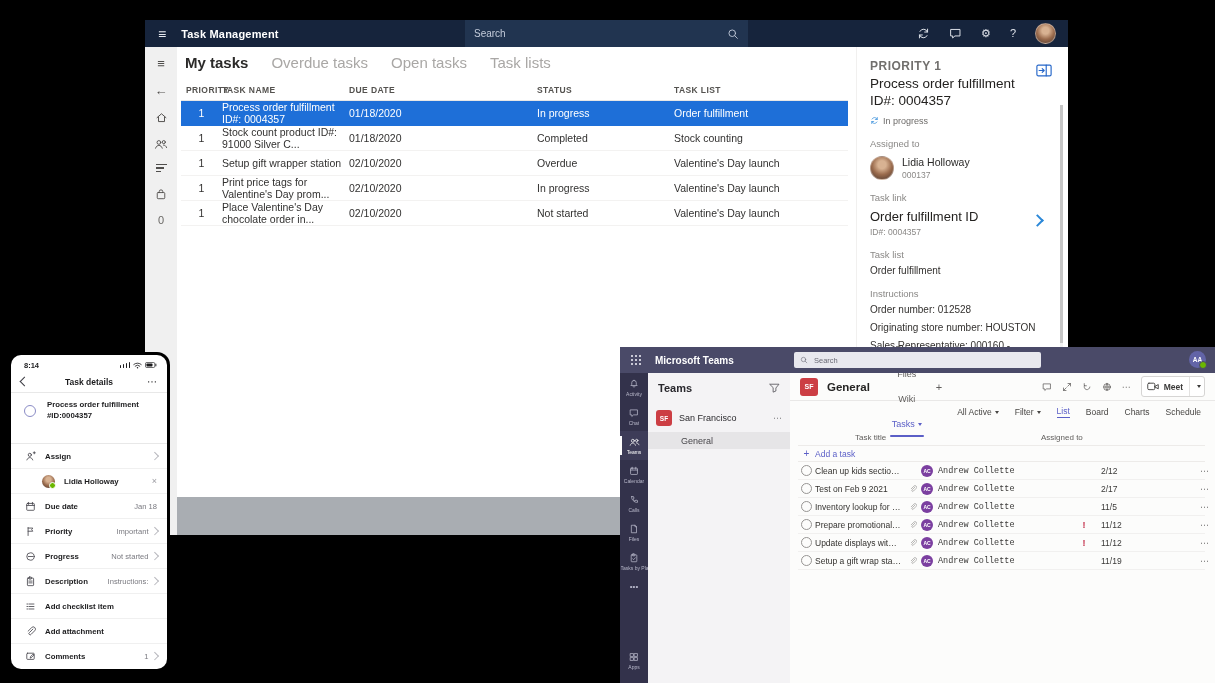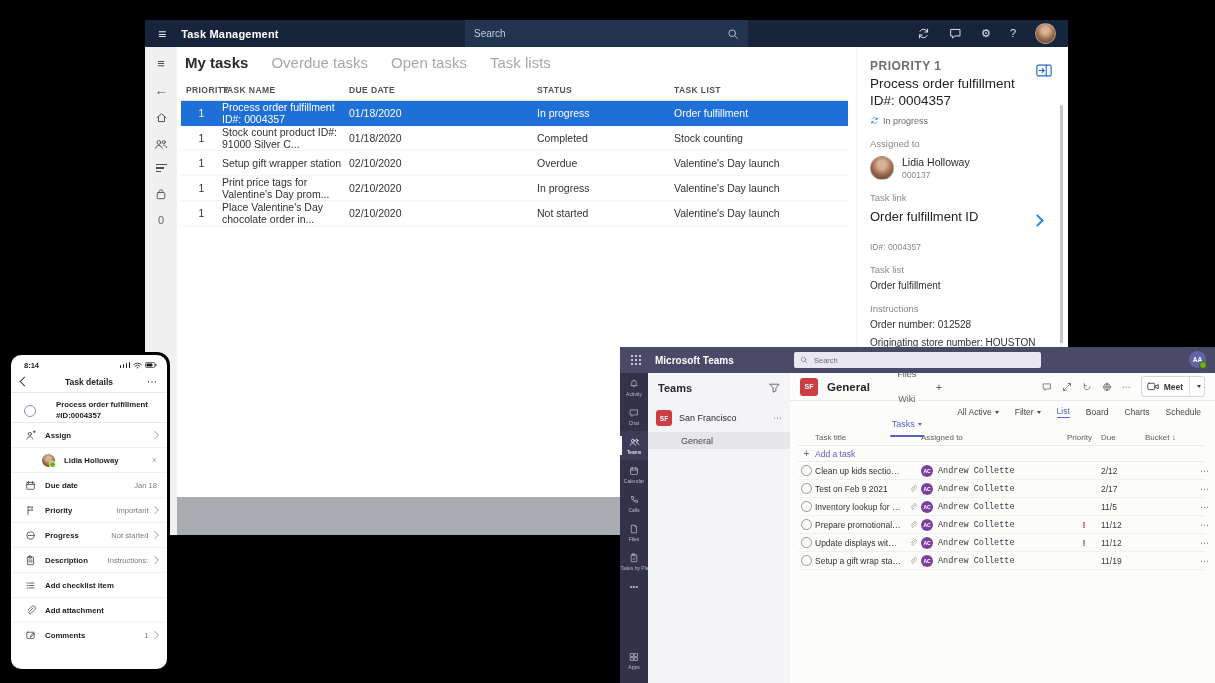--- a/index.html
+++ b/index.html
@@ -43,21 +43,21 @@
   .dt-task-title{font-size:13.5px;color:#23211f;line-height:1.25;margin-top:3px;width:150px;}
   .dt-status{display:flex;align-items:center;gap:4px;margin-top:6px;font-size:9px;color:#6d6b69;}
   .dt-status .sy{color:#2b88d8;}
   .dt-label{font-size:9.5px;color:#8a8886;margin-top:12px;}
   .dt-person{display:flex;align-items:center;gap:8px;margin-top:7px;}
   .dt-person .avatar-photo{width:22px;height:22px;}
   .dt-name{font-size:10.5px;color:#2b2a29;}
   .dt-id{font-size:8.5px;color:#8a8886;margin-top:2px;}
   .dt-link{position:relative;margin-top:6px;padding-right:18px;cursor:default;}
   .dt-link-title{font-size:13px;color:#23211f;}
-  .dt-link-id{font-size:8.5px;color:#8a8886;margin-top:18px;}
+  .dt-link-id{font-size:8.5px;color:#8a8886;margin-top:3px;}
   .chev-r{width:7px;height:7px;border-right:2px solid #2b88d8;border-top:2px solid #2b88d8;transform:rotate(45deg);}
   .dt-link .chev-r{position:absolute;right:2px;top:7px;}
   .dt-value{font-size:10px;color:#33312f;margin-top:5px;}
   .dt-instr{font-size:10px;color:#33312f;line-height:1.4;margin-top:4px;}
   .dt-scroll{position:absolute;right:5px;top:58px;bottom:8px;width:3px;background:#f1f1f1;}
   .dt-scroll i{position:absolute;left:0;right:0;top:0;height:62%;background:#c6c6c6;display:block;}
   .tm-gray{position:absolute;left:32px;right:0;bottom:0;height:38px;background:#a9adb2;}
 
   
   #teams{position:absolute;left:620px;top:347px;width:595px;height:336px;background:#fcfcfb;z-index:5;}
@@ -102,21 +102,21 @@
   .meet-btn .cam{margin:0 5px;}
   .meet-btn .lbl{margin-right:6px;}
   .meet-btn .sep{width:1px;align-self:stretch;background:#e3e2e1;}
   .meet-btn .dd{width:14px;display:flex;align-items:center;justify-content:center;}
   .ts-toolbar{position:absolute;top:27px;left:0;right:0;height:24px;display:flex;align-items:center;justify-content:flex-end;gap:16px;padding-right:14px;font-size:8.5px;color:#484644;}
   .ts-toolbar .drop{display:flex;align-items:center;cursor:default;}
   .view{cursor:default;}
   .view.on{color:#5b5fc7;border-bottom:1.5px solid #5b5fc7;padding-bottom:1px;}
   .ts-table{position:absolute;left:8px;right:10px;top:56px;}
   .tsg{display:grid;grid-template-columns:17px 90px 16px 146px 34px 44px 40px 1fr 24px;align-items:center;}
-  .ts-thead{height:16px;font-size:8px;color:#605e5c;border-bottom:1px solid #edebe9;}
+  .ts-thead{height:16px;font-size:8px;color:#605e5c;border-bottom:1px solid #edebe9;gap:40px;}
   .ts-add{height:15px;border-bottom:1px solid #edebe9;color:#5b5fc7;cursor:default;}
   .ts-add .plus{text-align:center;font-size:10px;line-height:1;}
   .ts-add .albl{font-size:8.5px;}
   .ts-row{height:17px;border-bottom:1px solid #f1f0ef;font-size:8.5px;color:#34322f;}
   .tcircle{width:9px;height:9px;border:1px solid #979593;border-radius:50%;margin:0 auto;cursor:default;}
   .ttitle{overflow:hidden;text-overflow:ellipsis;white-space:nowrap;padding-right:4px;}
   .clipc{color:#8a8886;display:flex;justify-content:center;}
   .tassign{display:flex;align-items:center;gap:5px;}
   .tav{width:12px;height:12px;border-radius:50%;background:#7b3fa0;color:#fff;font-size:5px;font-weight:700;display:flex;align-items:center;justify-content:center;flex:none;}
   .tname{font-size:8.5px;color:#3b3a39;font-family:Liberation Mono, monospace;}
@@ -131,21 +131,21 @@
   .ph-time{font-size:7.5px;font-weight:700;}
   .ph-sticons{display:flex;align-items:center;gap:3px;color:#1c1c1e;}
   .sigbars{display:flex;align-items:flex-end;gap:1.6px;}
   .sigbars i{width:1.4px;background:#1c1c1e;display:block;border-radius:.5px;}
   .sigbars i:nth-child(1){height:2.6px;} .sigbars i:nth-child(2){height:3.6px;}
   .sigbars i:nth-child(3){height:4.6px;} .sigbars i:nth-child(4){height:5.6px;}
   .ph-nav{height:21px;display:flex;align-items:center;padding:0 10px;border-bottom:1px solid #e8e8e8;position:relative;}
   .ph-back{width:6px;height:6px;border-left:1.6px solid #3c3c43;border-bottom:1.6px solid #3c3c43;transform:rotate(45deg);cursor:default;}
   .ph-nav-title{position:absolute;left:0;right:0;text-align:center;font-size:8.5px;font-weight:700;pointer-events:none;}
   .ph-more{margin-left:auto;font-size:10px;color:#1c1c1e;z-index:1;cursor:default;line-height:0;}
-  .ph-task{display:flex;align-items:center;gap:20px;padding:7px 10px 1px 13px;border-bottom:1px solid #e8e8e8;}
+  .ph-task{display:flex;align-items:center;gap:11px;padding:7px 10px 22px 13px;border-bottom:1px solid #e8e8e8;}
   .ph-circ{width:12px;height:12px;border:1.4px solid #8b8cc6;border-radius:50%;flex:none;box-sizing:border-box;cursor:default;}
   .ph-task-title{font-size:7.8px;font-weight:700;line-height:1.35;}
   .ph-row{height:24px;display:flex;align-items:center;padding:0 10px 0 13px;border-bottom:1px solid #f0f0f0;gap:9px;cursor:default;}
   .ph-row:last-child{border-bottom:none;}
   .ph-ic{width:12px;color:#44434a;flex:none;display:flex;justify-content:center;}
   .ph-label{font-size:7.8px;font-weight:600;color:#1c1c1e;white-space:nowrap;}
   .ph-val{margin-left:auto;font-size:7.6px;color:#7a7a80;display:flex;align-items:center;gap:3px;white-space:nowrap;}
   .ph-chev{width:4.5px;height:4.5px;border-right:1.3px solid #b6b6bc;border-top:1.3px solid #b6b6bc;transform:rotate(45deg);flex:none;}
   .ph-x{font-size:9px;color:#9a9aa0;}
   .ph-assignee{padding-left:31px;}

